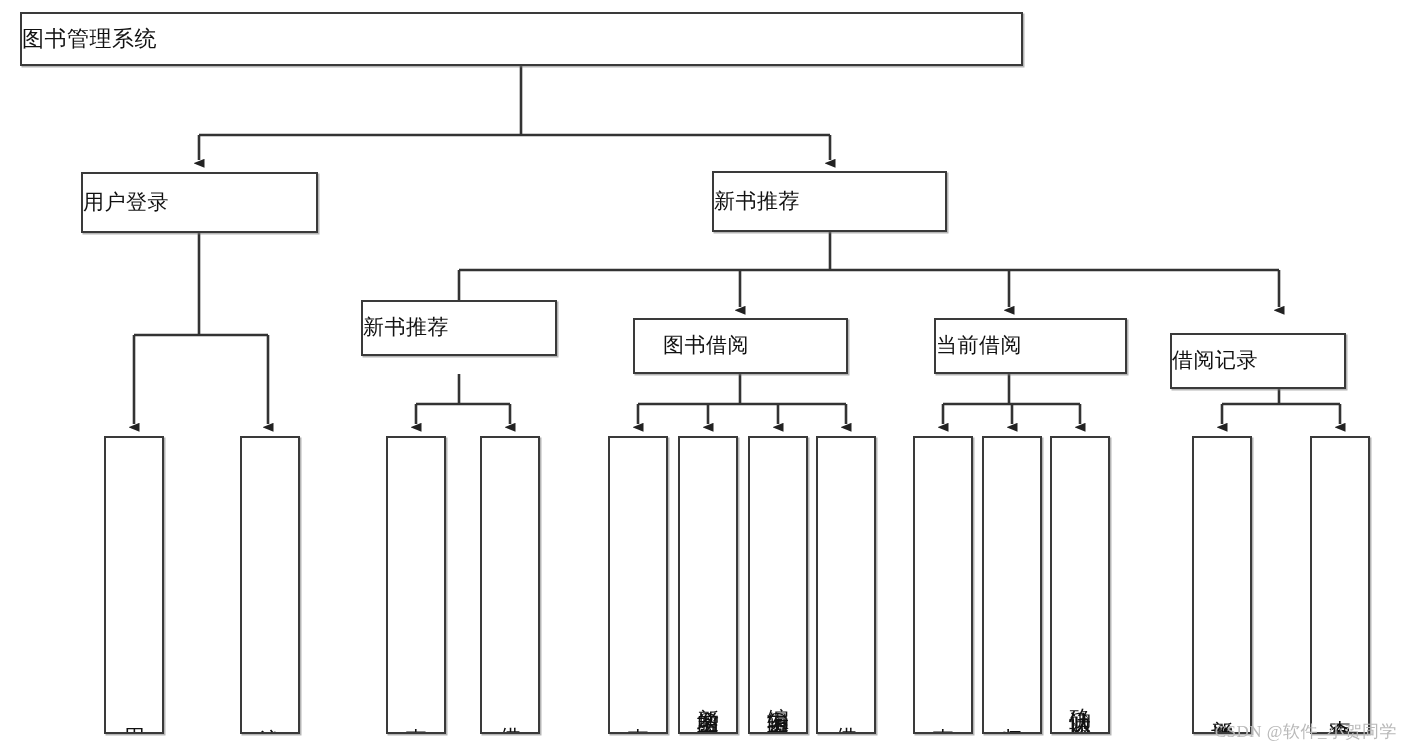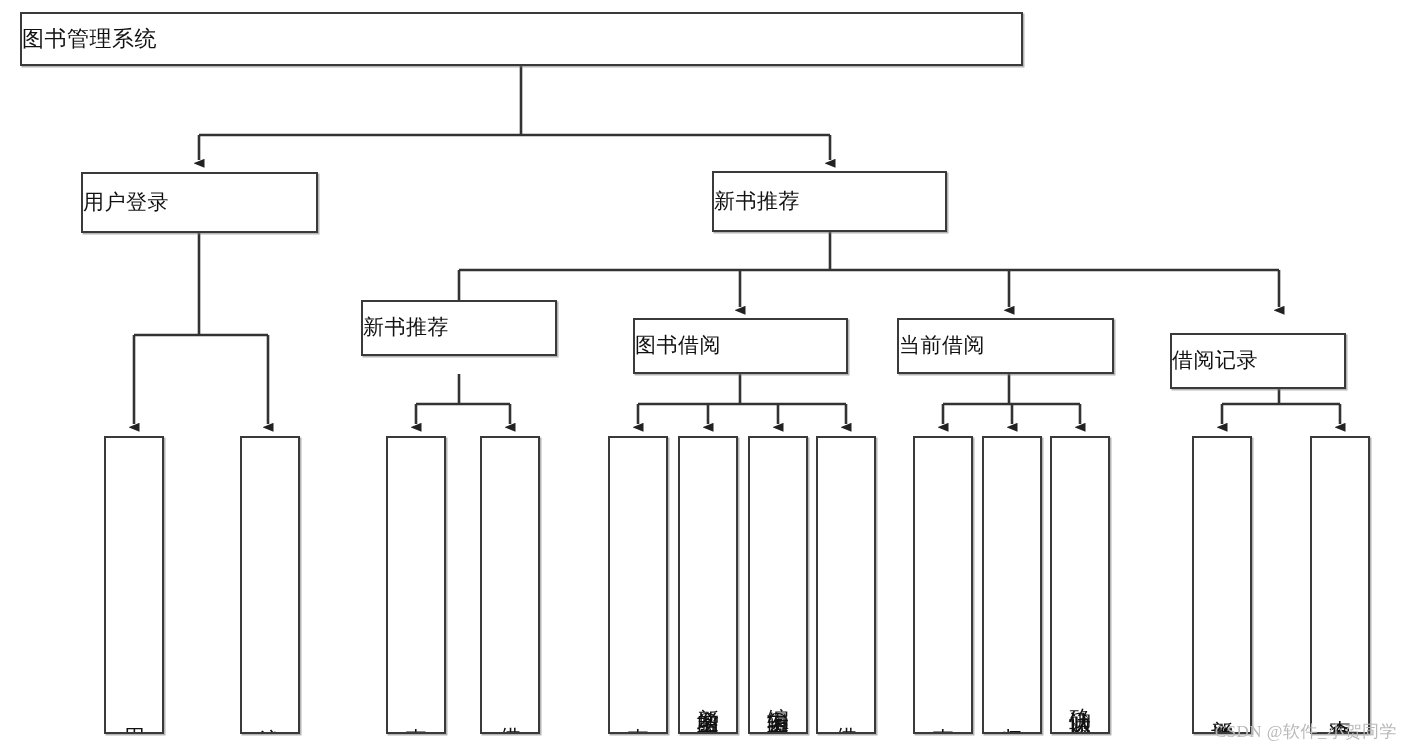--- a/index.html
+++ b/index.html
@@ -136,24 +136,24 @@
   <div class="node horiz" style="left:81px;top:172px;width:237px;height:61px;">
     <span class="label">用户登录</span>
   </div>
   <div class="node horiz" style="left:712px;top:171px;width:235px;height:61px;">
     <span class="label">新书推荐</span>
   </div>
 
   <div class="node horiz" style="left:361px;top:300px;width:196px;height:56px;">
     <span class="label">新书推荐</span>
   </div>
-  <div class="node horiz" style="left:633px;top:318px;width:215px;height:56px;">
+  <div class="node horiz" style="left:633px;top:318px;width:215px;height:56px;padding-left:28px;">
     <span class="label">图书借阅</span>
   </div>
-  <div class="node horiz" style="left:897px;top:318px;width:217px;height:56px;">
+  <div class="node horiz" style="left:934px;top:318px;width:193px;height:56px;">
     <span class="label">当前借阅</span>
   </div>
   <div class="node horiz" style="left:1170px;top:333px;width:176px;height:56px;">
     <span class="label">借阅记录</span>
   </div>
 
   <div class="node vert" style="left:104px;top:436px;width:60px;height:298px;">
     <span class="label">用户登录</span>
   </div>
   <div class="node vert" style="left:240px;top:436px;width:60px;height:298px;">

